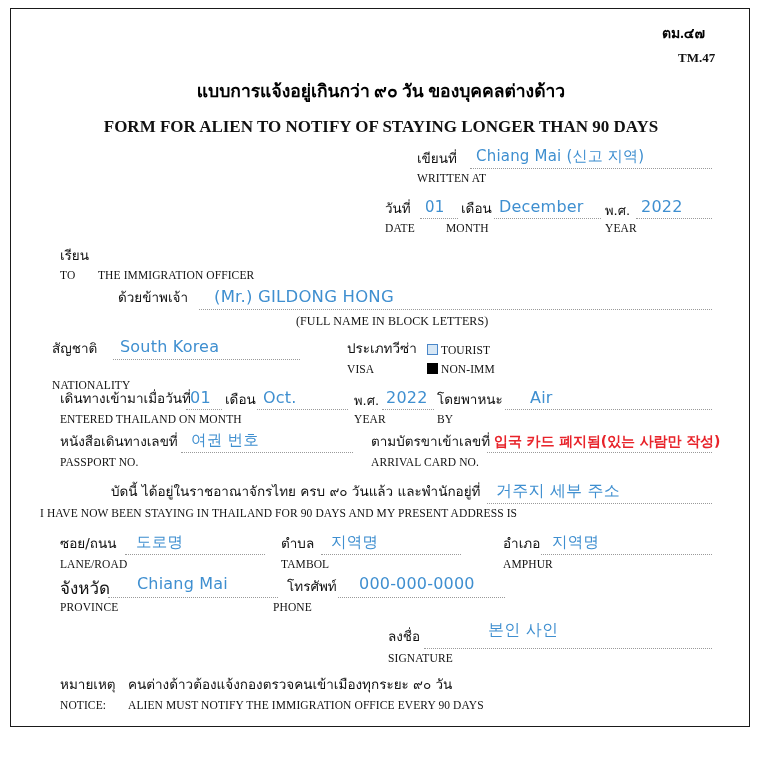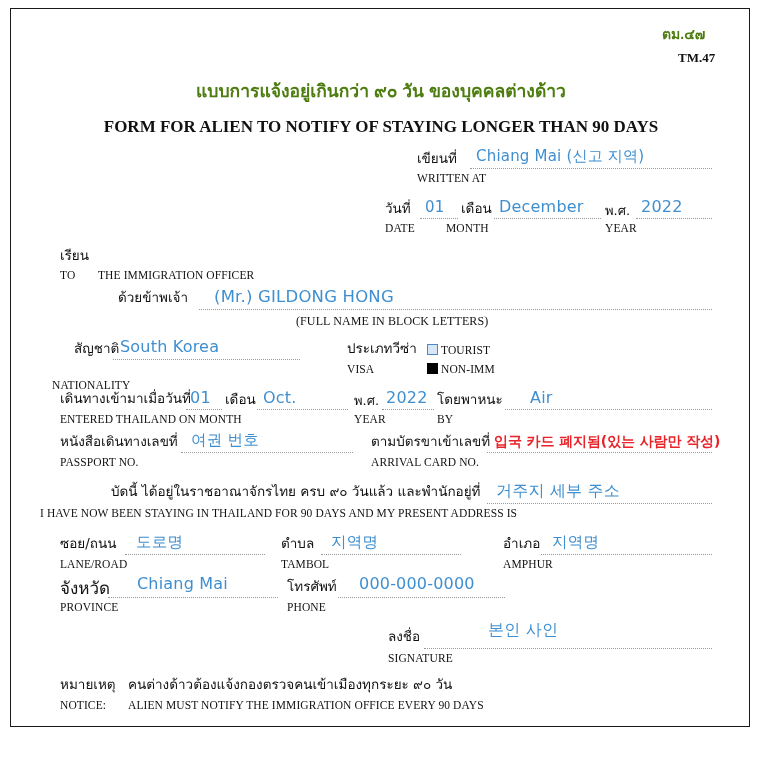--- a/index.html
+++ b/index.html
@@ -38,23 +38,23 @@
     white-space: nowrap;
     line-height: 1;
   }
 
   .thai {
     font-family: "DejaVu Sans", "Liberation Sans", sans-serif;
     font-size: 14px;
     color: #111;
   }
   .thai-b {
-    font-family: Liberation Sans, sans-serif;
+    font-family: Liberation Serif, serif;
     font-weight: bold;
-    color: #4d7c0f;
+    color: #000000;
   }
   .eng {
     font-family: "Liberation Serif", "DejaVu Serif", serif;
     font-size: 11.5px;
     letter-spacing: 0.1px;
     color: #111;
   }
   .eng-b {
     font-family: "Liberation Serif", "DejaVu Serif", serif;
     font-weight: bold;
@@ -145,21 +145,21 @@
 
   <div class="t thai" style="left:60px; top:249px; font-size:13.5px;">เรียน</div>
   <div class="t eng" style="left:60px; top:270px;">TO</div>
   <div class="t eng" style="left:98px; top:270px;">THE IMMIGRATION OFFICER</div>
 
   <div class="t thai" style="left:118px; top:291px; font-size:13.5px;">ด้วยข้าพเจ้า</div>
   <div class="rule" style="left:199px; top:309px; width:513px;"></div>
   <div class="t fill" style="left:214px; top:289px; font-size:16.5px;">(Mr.) GILDONG HONG</div>
   <div class="t eng" style="left:296px; top:315px; font-size:12px;">(FULL NAME IN BLOCK LETTERS)</div>
 
-  <div class="t thai" style="left:74px; top:342px; font-size:13.5px;">สัญชาติ</div>
+  <div class="t thai" style="left:52px; top:342px; font-size:13.5px;">สัญชาติ</div>
   <div class="rule" style="left:113px; top:359px; width:187px;"></div>
   <div class="t fill" style="left:120px; top:339px; font-size:16px;">South Korea</div>
   <div class="t eng" style="left:52px; top:364px;margin-top:16px;">NATIONALITY</div>
 
   <div class="t thai" style="left:347px; top:342px; font-size:13.5px;">ประเภทวีซ่า</div>
   <div class="t eng" style="left:347px; top:364px;">VISA</div>
 
   <div class="chk empty" style="left:427px; top:344px;"></div>
   <div class="t eng" style="left:441px; top:345px;">TOURIST</div>
 
@@ -217,21 +217,21 @@
   <div class="t eng" style="left:503px; top:559px;">AMPHUR</div>
 
   <div class="t thai" style="left:60px; top:580px; font-size:17px;">จังหวัด</div>
   <div class="rule" style="left:108px; top:597px; width:170px;"></div>
   <div class="t fill" style="left:137px; top:576px; font-size:16px;">Chiang Mai</div>
   <div class="t eng" style="left:60px; top:602px;">PROVINCE</div>
 
   <div class="t thai" style="left:287px; top:580px; font-size:13.5px;">โทรศัพท์</div>
   <div class="rule" style="left:338px; top:597px; width:167px;"></div>
   <div class="t fill" style="left:359px; top:576px; font-size:16px;">000-000-0000</div>
-  <div class="t eng" style="left:287px; top:602px;text-align:center;">PHONE</div>
+  <div class="t eng" style="left:273px; top:602px;text-align:center;">PHONE</div>
 
   <div class="t thai" style="left:388px; top:630px; font-size:13.5px;">ลงชื่อ</div>
   <div class="rule" style="left:424px; top:648px; width:288px;"></div>
   <div class="t fill" style="left:488px; top:622px; font-size:16px;">본인 사인</div>
   <div class="t eng" style="left:388px; top:653px;">SIGNATURE</div>
 
   <div class="t thai" style="left:60px; top:678px; font-size:13.5px;">หมายเหตุ</div>
   <div class="t thai" style="left:128px; top:678px; font-size:13.5px;">คนต่างด้าวต้องแจ้งกองตรวจคนเข้าเมืองทุกระยะ ๙๐ วัน</div>
   <div class="t eng" style="left:60px; top:700px;">NOTICE:</div>
   <div class="t eng" style="left:128px; top:700px;">ALIEN MUST NOTIFY THE IMMIGRATION OFFICE EVERY 90 DAYS</div>

